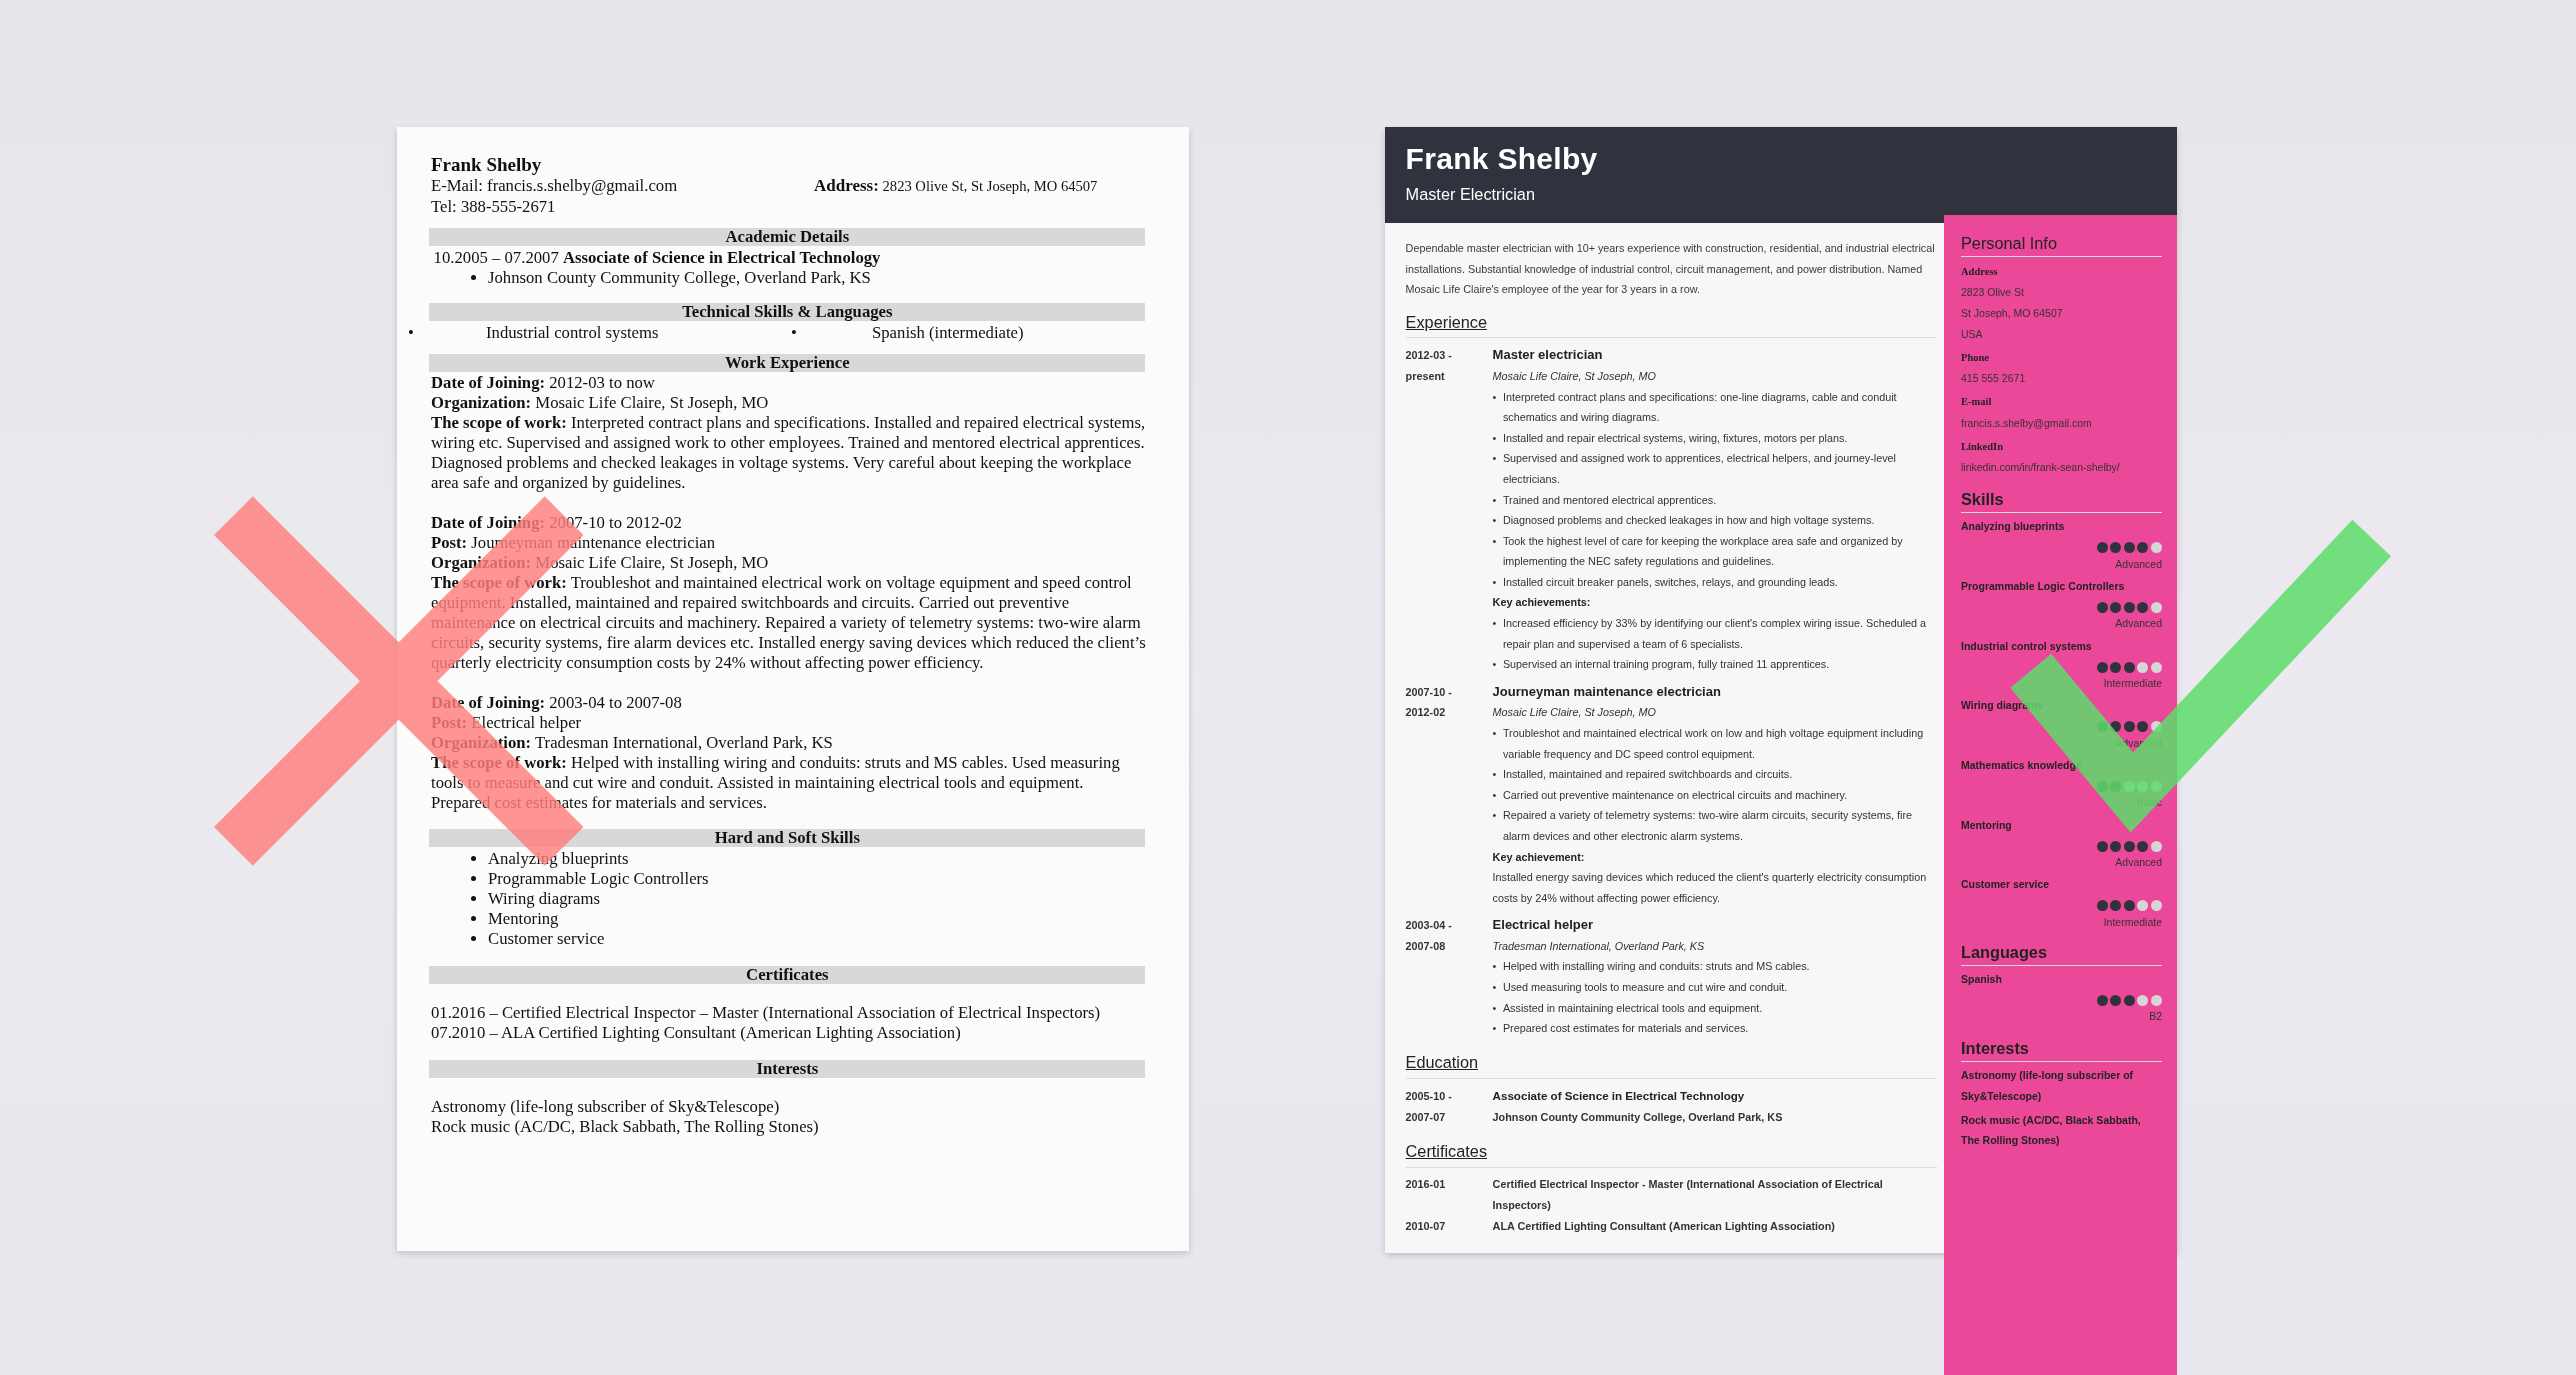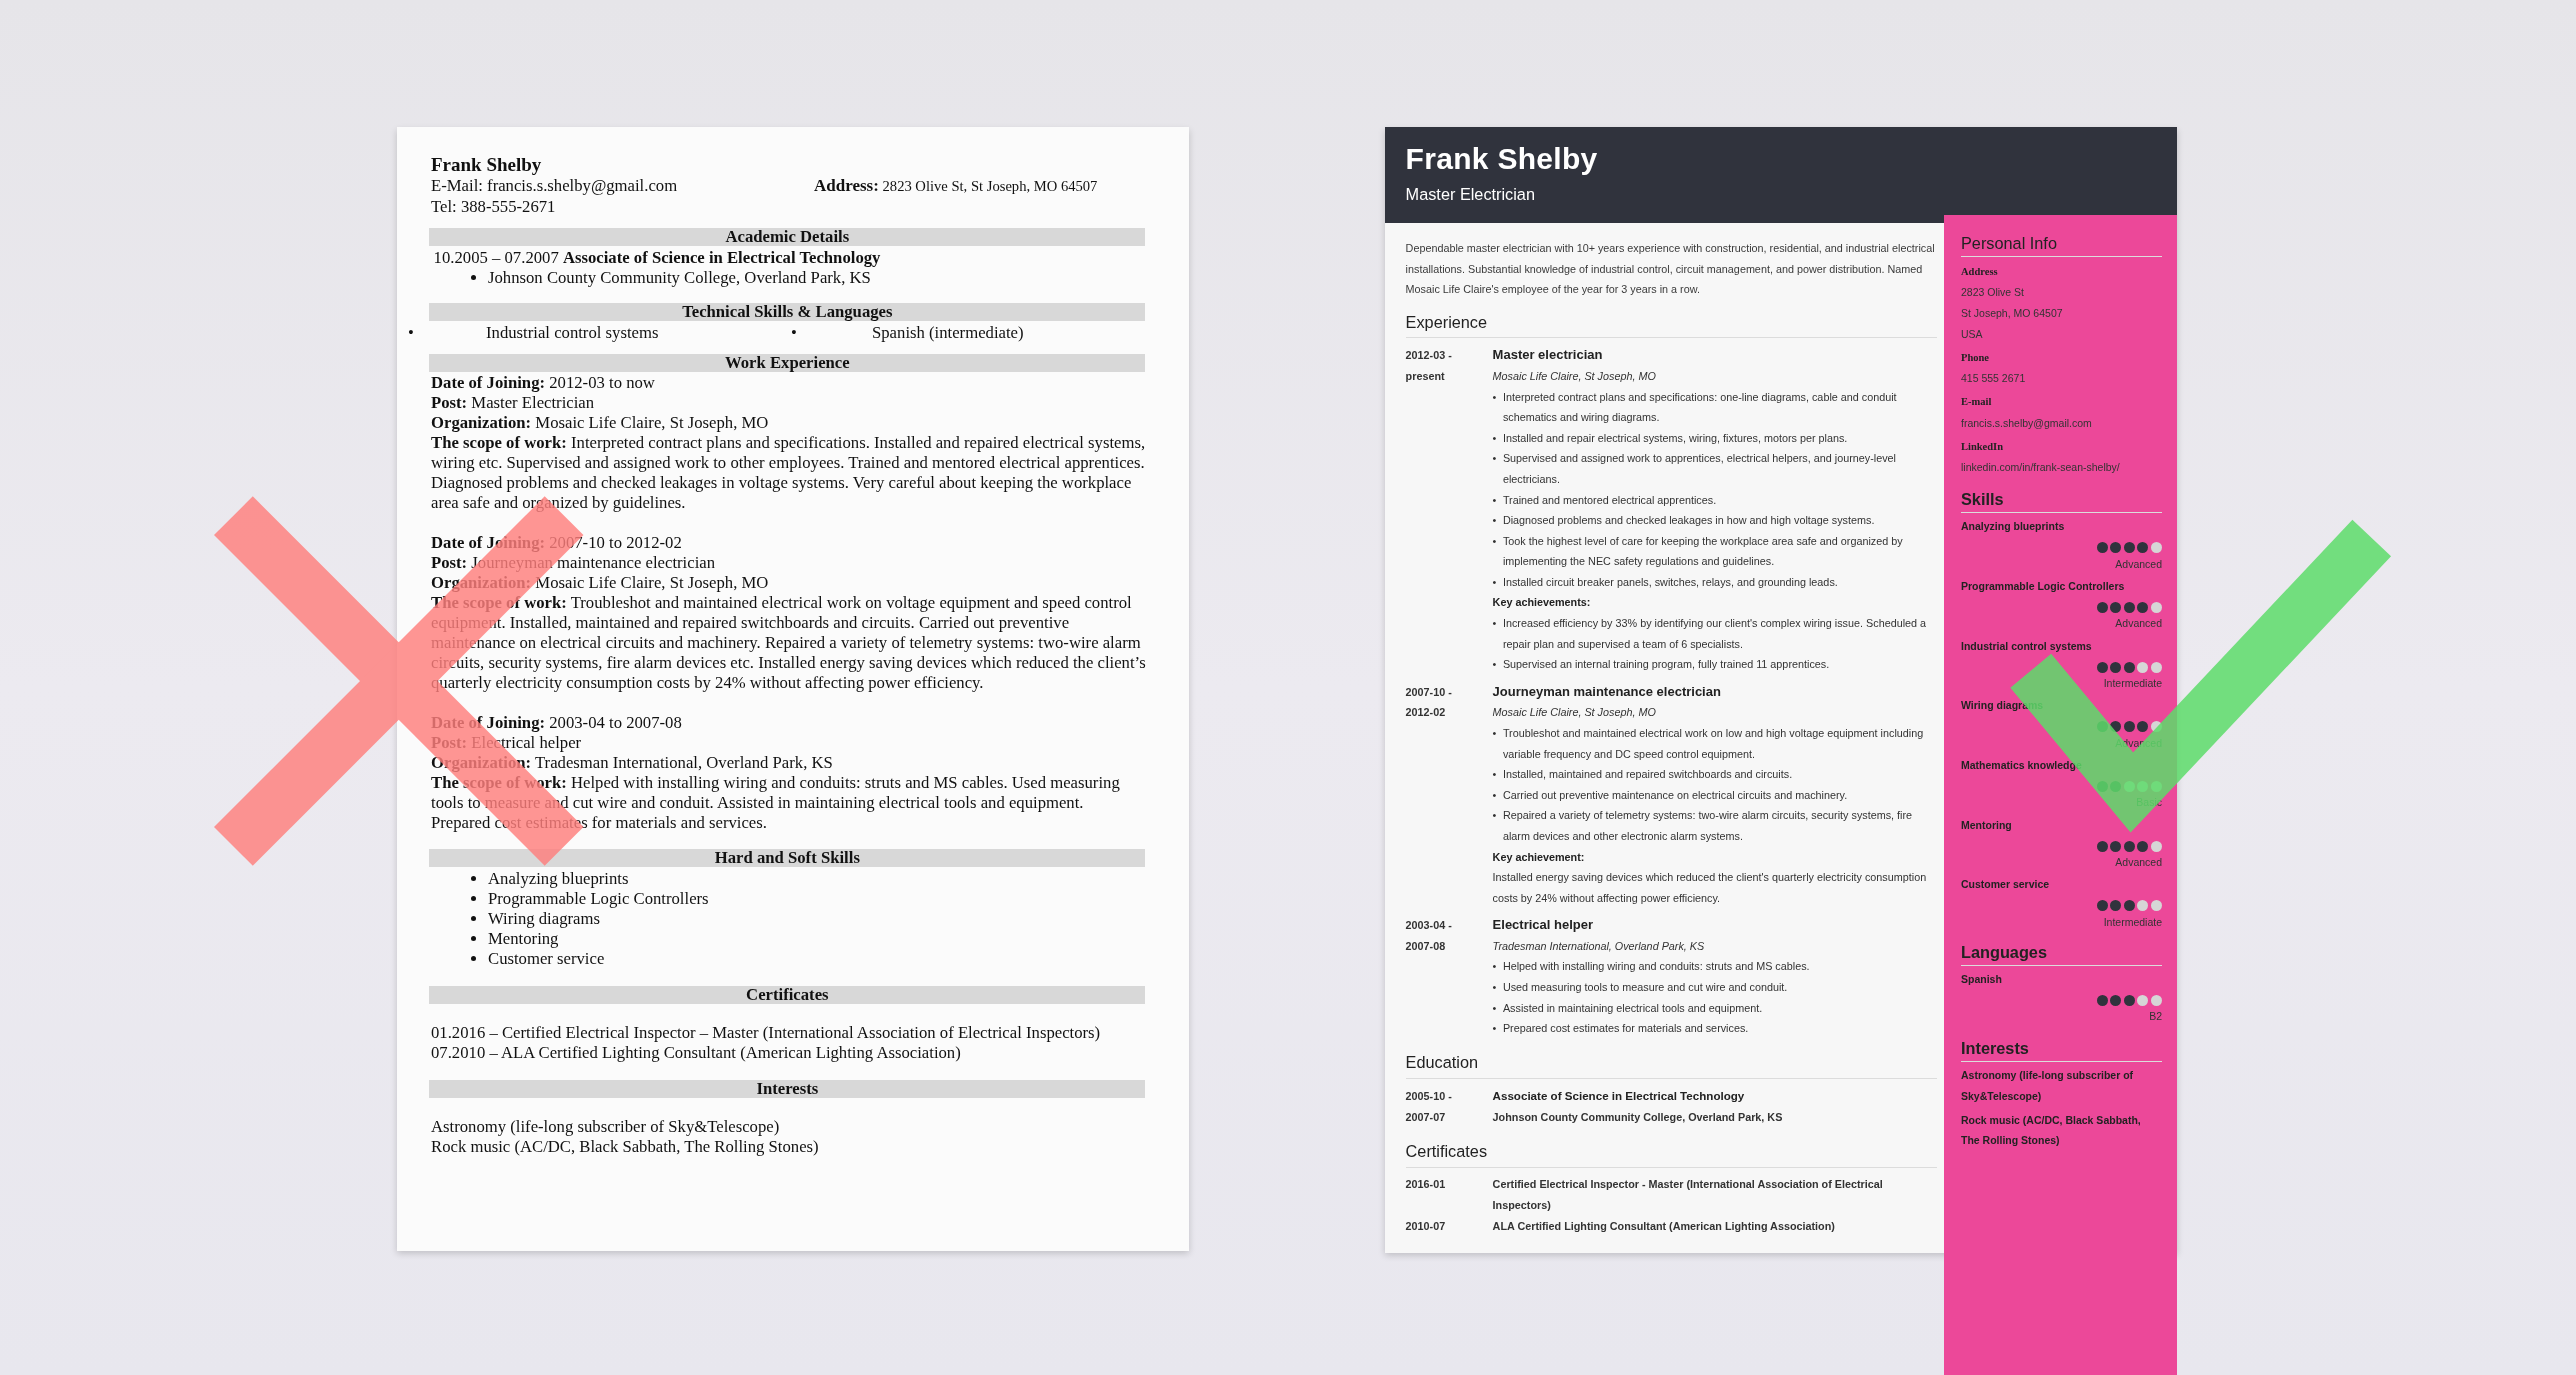--- a/index.html
+++ b/index.html
@@ -46,20 +46,21 @@
   .pr-header {
     position:absolute; left:0; top:0; width:792px; height:96px; background:#30333d; color:#fff;
   }
   .pr-name { position:absolute; left:20.6px; top:15.4px; font-size:30px; font-weight:bold; letter-spacing:0.3px; }
   .pr-title { position:absolute; left:20.6px; top:58px; font-size:16.3px; }
   .pr-main { position:absolute; left:20.6px; top:111px; width:531px; font-size:10.8px; line-height:20.6px; }
   .pr-summary { color:#3a3a3a; }
   .pr-h2 {
     font-size:16.3px; color:#222; margin-top:13.7px; padding-bottom:5.1px; border-bottom:1.7px solid #dcdcdc;
     line-height:20.6px;
+    text-decoration:underline;
   }
   .pr-entry { position:relative; margin-top:6.9px; }
   .pr-date { position:absolute; left:0; top:0; width:77px; font-weight:bold; color:#333; font-size:10.8px; line-height:20.6px; }
   .pr-body { margin-left:87px; }
   .pr-role { font-weight:bold; font-size:13px; color:#222; line-height:20.6px; }
   .pr-org { font-style:italic; color:#333; }
   .pr-ul { list-style:none; margin:0; padding:0; }
   .pr-ul li { position:relative; padding-left:10.3px; }
   .pr-ul li::before { content:"•"; position:absolute; left:0; top:0; }
   .pr-key { font-weight:bold; color:#222; }
@@ -108,21 +109,20 @@
     <div class="pl-tech">
       <span class="b1">•</span>
         <span class="t1">Industrial control systems</span>
       <span class="b2">•</span>
         <span class="t2">Spanish (intermediate)</span>
     </div>
 
     <div class="pl-sec" style="margin-top:8.6px">Work Experience</div>
     <div class="pl-job">
       <p><b>Date of Joining:</b> <span>2012-03 to now</span></p>
-      <p><b>Post:</b> <span>Master Electrician</span></p>
       <p><b>Organization:</b> <span>Mosaic Life Claire, St Joseph, MO</span></p>
       <p><b>The scope of work:</b> <span>Interpreted contract plans and specifications. Installed and repaired electrical systems, wiring etc. Supervised and assigned work to other employees. Trained and mentored electrical apprentices. Diagnosed problems and checked leakages in voltage systems. Very careful about keeping the workplace area safe and organized by guidelines.</span></p>
     </div>
     <div class="pl-job">
       <p><b>Date of Joining:</b> <span>2007-10 to 2012-02</span></p>
       <p><b>Post:</b> <span>Journeyman maintenance electrician</span></p>
       <p><b>Organization:</b> <span>Mosaic Life Claire, St Joseph, MO</span></p>
       <p><b>The scope of work:</b> <span>Troubleshot and maintained electrical work on voltage equipment and speed control equipment. Installed, maintained and repaired switchboards and circuits. Carried out preventive maintenance on electrical circuits and machinery. Repaired a variety of telemetry systems: two-wire alarm circuits, security systems, fire alarm devices etc. Installed energy saving devices which reduced the client’s quarterly electricity consumption costs by 24% without affecting power efficiency.</span></p>
     </div>
     <div class="pl-job" style="margin-bottom:0">

